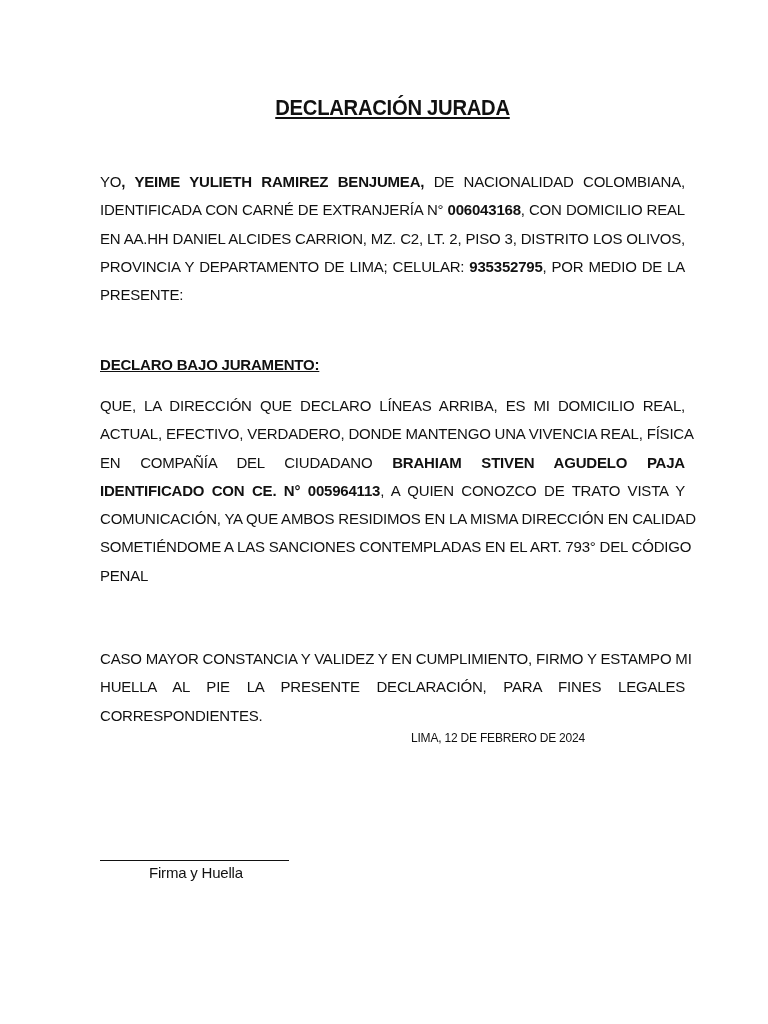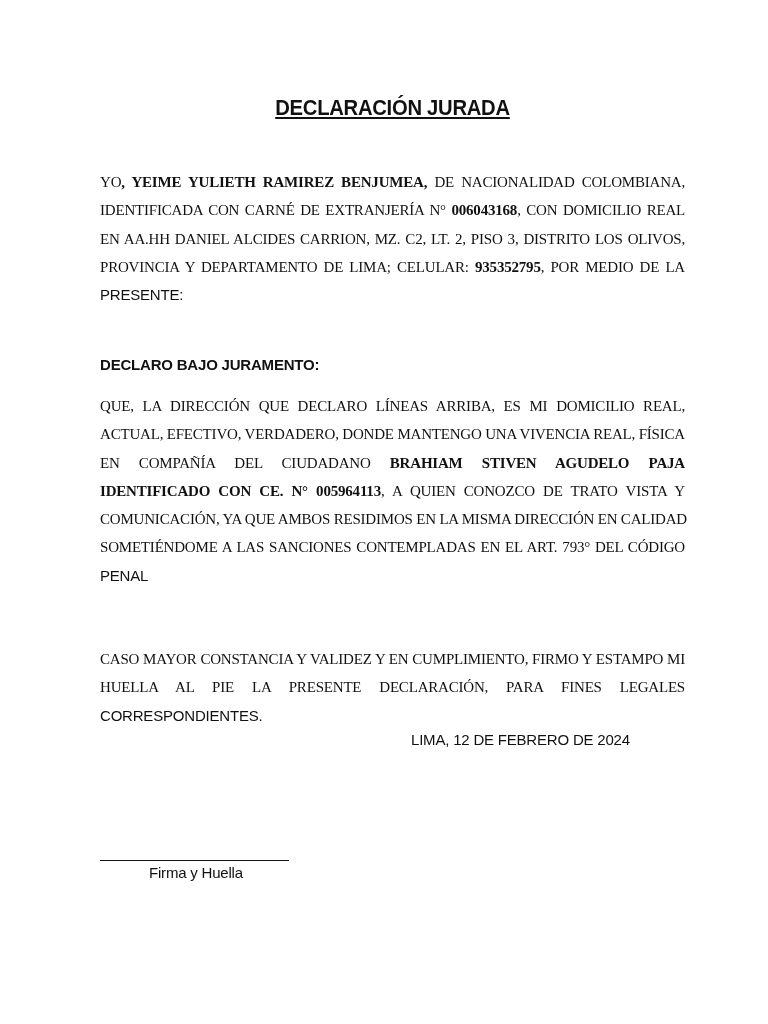--- a/index.html
+++ b/index.html
@@ -1,26 +1,26 @@
 <!DOCTYPE html>
 <html><head>
   <meta charset="utf-8">
   <style>
     html, body { margin: 0; padding: 0; background: #ffffff; }
     body { width: 768px; height: 1024px; position: relative; overflow: hidden; color: #111; font-family: "Liberation Sans", sans-serif; }
     .title { position: absolute; top: 95px; left: 0; width: 785px; text-align: center; font-weight: bold; font-size: 22px; text-decoration: underline; letter-spacing: -0.3px; transform: scaleX(0.92); transform-origin: center; }
     .para { position: absolute; left: 100px; width: 585px; font-size: 15px; line-height: 28.3px; text-align: justify; letter-spacing: -0.2px; }
     .line { display: block; height: 28.3px; white-space: nowrap; }
-    .line.just { text-align: justify; text-align-last: justify; font-family: Liberation Serif, serif; }
+    .line.just { text-align: justify; text-align-last: justify; }
     b { font-weight: bold; }
     .p1 { top: 168px; }
-    .heading { position: absolute; left: 100px; top: 356px; font-size: 15px; font-weight: bold; letter-spacing: -0.2px; }
+    .heading { position: absolute; left: 100px; top: 356px; font-size: 15px; font-weight: bold; text-decoration: underline; letter-spacing: -0.2px; }
     .p2 { top: 392px; }
     .p3 { top: 645px; }
-    .date { position: absolute; left: 411px; top: 731px; font-size: 15px; letter-spacing: -0.2px; }
+    .date { position: absolute; left: 411px; top: 731px; font-size: 12px; letter-spacing: -0.2px; }
     .sigline { position: absolute; left: 100px; top: 860px; width: 189px; border-top: 1px solid #111; }
     .siglabel { position: absolute; left: 149px; top: 864px; font-size: 15px; letter-spacing: -0.2px; }
   </style>
 </head>
 <body>
 
 <div class="title">DECLARACIÓN JURADA</div>
 
 <div class="para p1">
   <span class="line just"><span>YO</span><b>, YEIME YULIETH RAMIREZ BENJUMEA,</b><span> DE NACIONALIDAD COLOMBIANA,</span></span>

